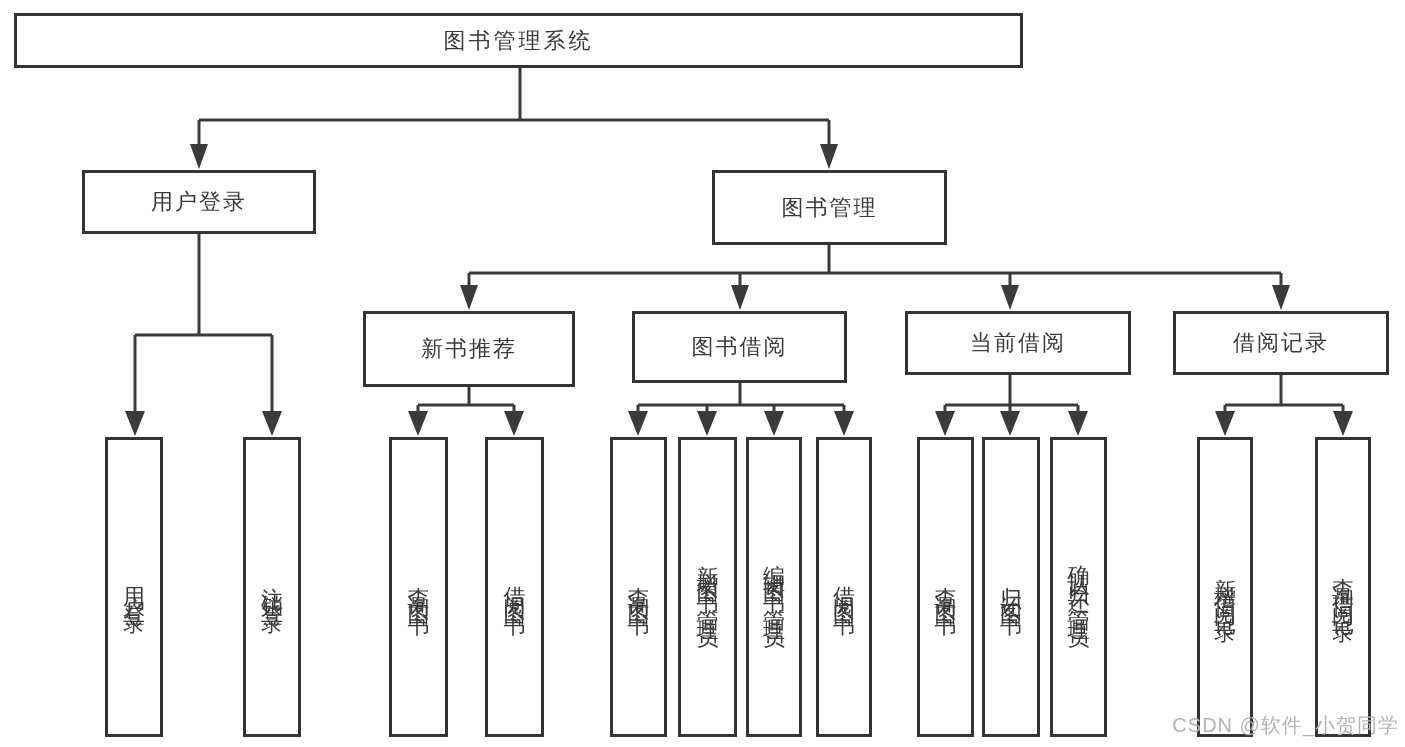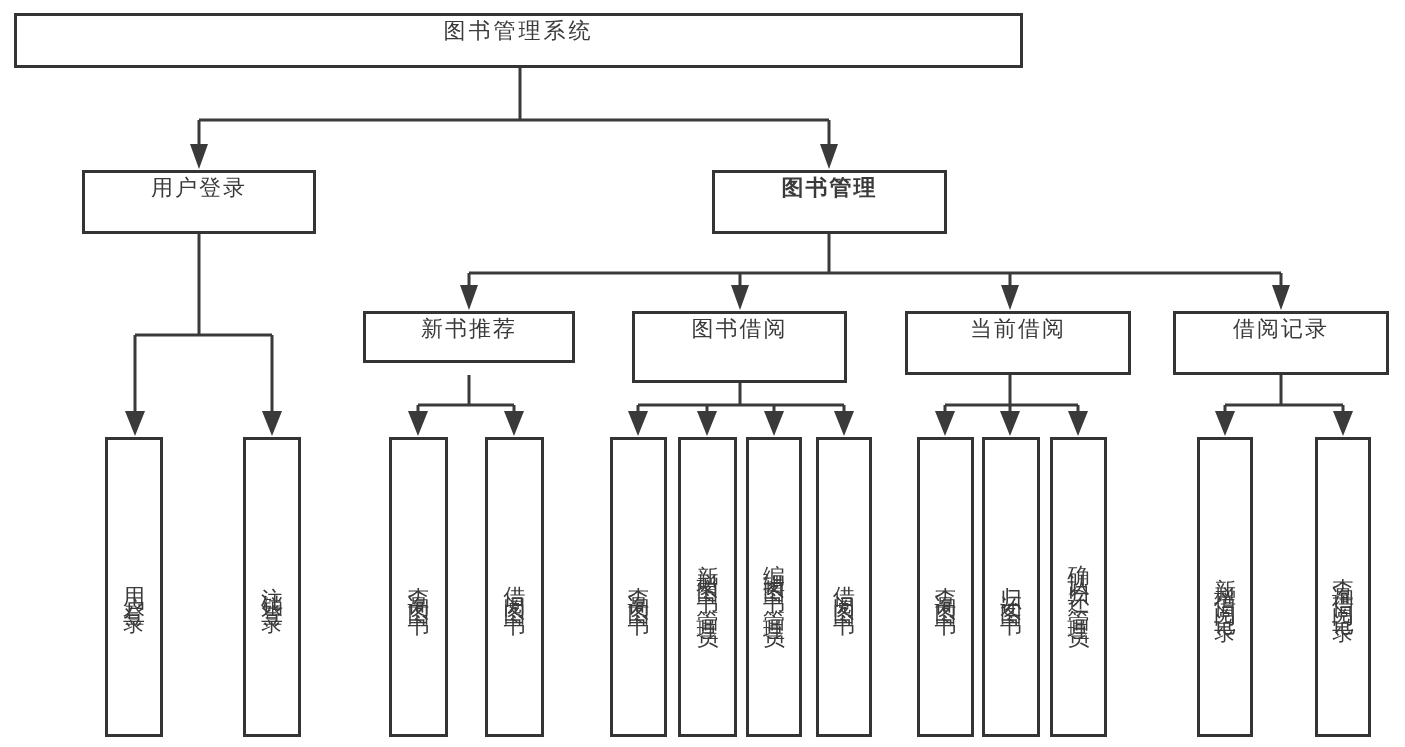--- a/index.html
+++ b/index.html
@@ -11,31 +11,32 @@
     font-family: "Liberation Sans", "DejaVu Sans", sans-serif;
     overflow: hidden;
   }
   .canvas svg { position: absolute; left: 0; top: 0; }
   .node {
     position: absolute;
     box-sizing: border-box;
     border: 3px solid #343434;
     background: #ffffff;
     display: flex;
+    align-items: center;
     justify-content: center;
     color: #3a3a3a;
     font-size: 22px;
     letter-spacing: 2px;
     text-align: center;
     z-index: 2;
   }
   .node.root  { left: 14px;  top: 13px;  width: 1009px; height: 55px; letter-spacing: 3px; }
   .node.lvl1a { left: 82px;  top: 170px; width: 234px; height: 64px; }
-  .node.lvl1b { left: 712px; top: 170px; width: 235px; height: 64px; font-weight: bold; }
-  .node.lvl2a { left: 363px; top: 311px; width: 212px; height: 52px; }
+  .node.lvl1b { left: 712px; top: 170px; width: 235px; height: 75px; }
+  .node.lvl2a { left: 363px; top: 311px; width: 212px; height: 76px; }
   .node.lvl2b { left: 632px; top: 311px; width: 215px; height: 72px; }
   .node.lvl2c { left: 905px; top: 311px; width: 226px; height: 64px; }
   .node.lvl2d { left: 1173px; top: 311px; width: 216px; height: 64px; }
   .leaf { top: 437px; height: 300px; }
   .leaf span {
     writing-mode: vertical-rl;
     text-orientation: mixed;
     letter-spacing: 9px;
     line-height: 1;
     white-space: nowrap;
@@ -170,13 +171,14 @@
     <span>确认归还（管理员）</span>
   </div>
 
   <div class="node leaf l12">
     <span>新增借阅记录</span>
   </div>
   <div class="node leaf l13">
     <span>查询借阅记录</span>
   </div>
 
+  <div class="watermark">CSDN @软件_小贺同学</div>
 </div>
 
 </body></html>

